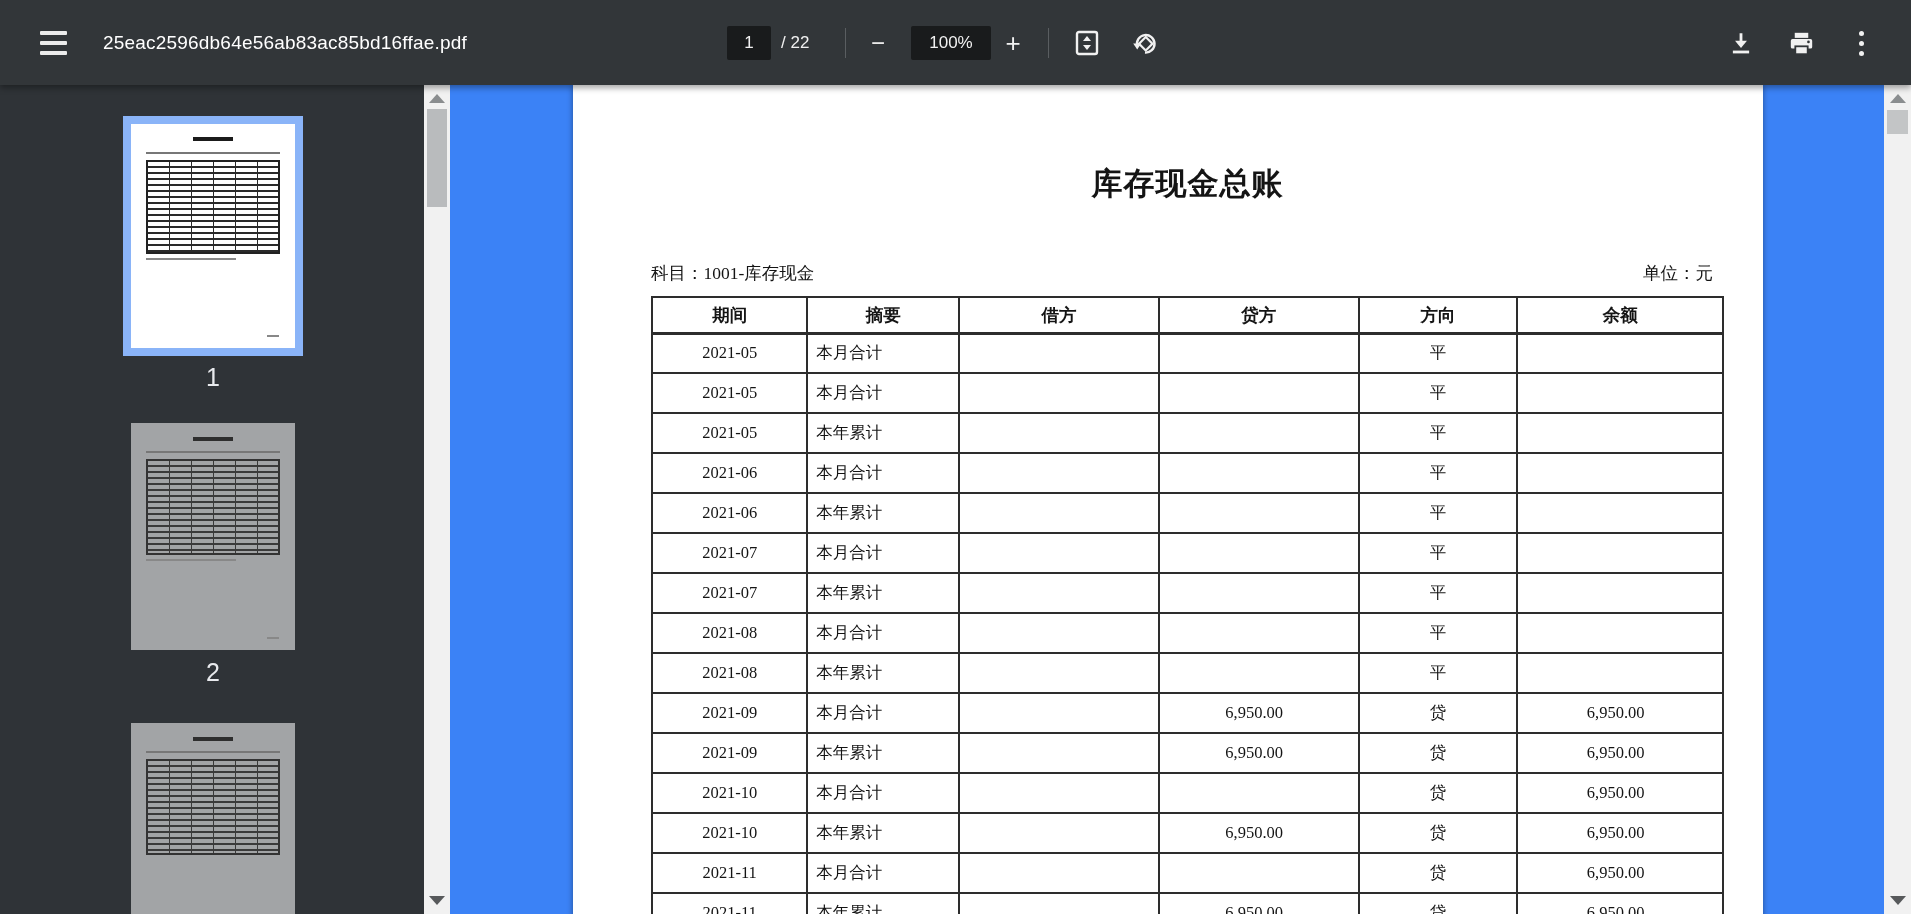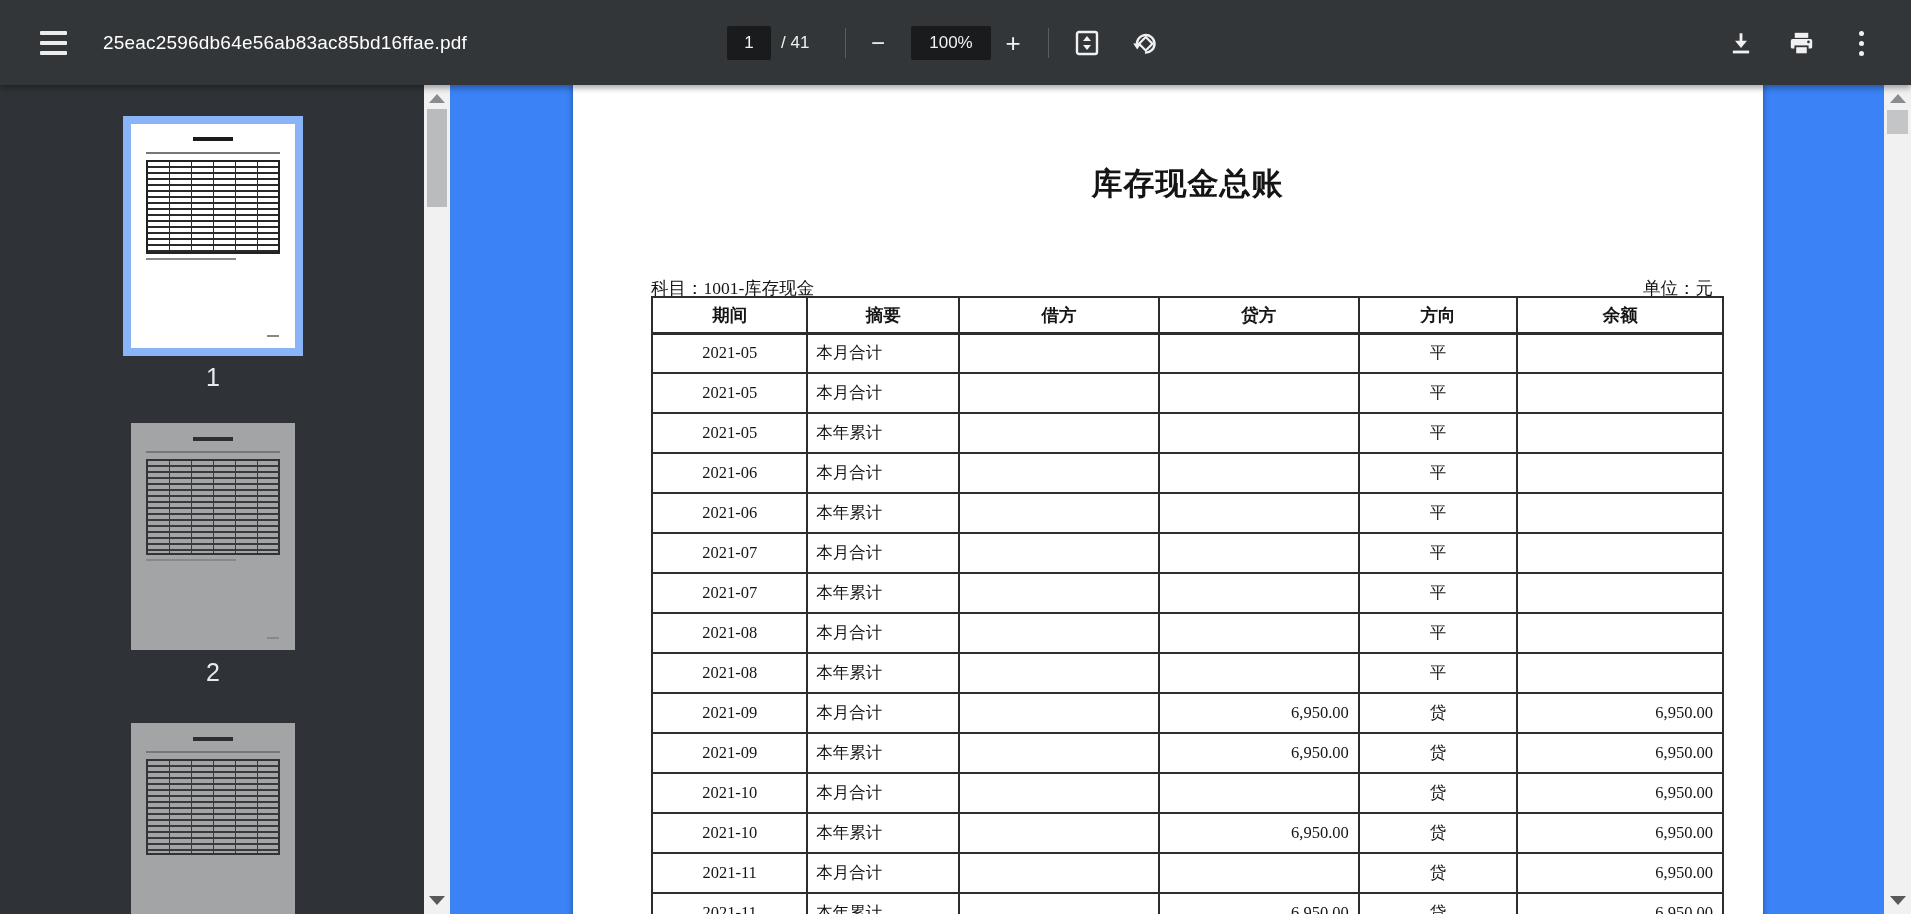--- a/index.html
+++ b/index.html
@@ -71,52 +71,52 @@
 
   
   .doc-area { position:absolute; left:450px; top:85px; width:1622px; height:829px;
               background:#3b82f6; overflow:hidden; }
   .page { position:absolute; left:123px; top:0; width:1190px; height:1500px;
           background:#ffffff; box-shadow:0 0 6px rgba(0,0,0,.4);
           font-family:"Liberation Serif","DejaVu Serif",serif; color:#141414; }
   .doc-title { position:absolute; left:78px; top:78px; width:1073px; text-align:center;
                font-size:31px; font-weight:700; letter-spacing:1px; }
   .doc-meta { position:absolute; left:78px; top:176px; width:1073px; height:28px;
-              font-size:17.5px;margin-top:15px; }
+              font-size:17.5px; }
   .meta-subject { position:absolute; left:0; }
   .meta-period  { position:absolute; left:0; width:100%; text-align:center; }
   .meta-unit    { position:absolute; right:11px; }
 
   table.ledger { position:absolute; left:78px; top:211px; width:1073px;
                  border-collapse:collapse; table-layout:fixed;
                  font-family:"Liberation Serif","DejaVu Serif",serif; }
   .ledger th, .ledger td { border:2px solid #2d2d2d; overflow:hidden; white-space:nowrap; }
   .ledger th { height:36px; font-size:17.5px; font-weight:700; text-align:center;
                border-bottom:3px solid #2d2d2d; }
   .ledger td { height:40px; font-size:16.5px; font-weight:400; }
   .ledger td.c { text-align:center; }
   .ledger td.l { text-align:left; padding-left:8px; }
-  .ledger td.r { text-align:right; padding-right:9px; }
+  .ledger td.r { text-align:center; padding-right:9px; }
 
   svg { display:block; }
 </style>
 </head>
 <body>
 
 <div class="toolbar">
   <button class="tb-item tb-btn hamburger">
     <span></span>
     <span></span>
     <span></span>
   </button>
 
   <div class="tb-item filename">25eac2596db64e56ab83ac85bd16ffae.pdf</div>
 
   <input class="page-box" value="1" style="">
-  <div class="tb-item page-total">/ 41</div>
+  <div class="tb-item page-total">/ 22</div>
 
   <div class="tb-sep" style="left:845px"></div>
 
   <button class="tb-item tb-btn minus-btn">−</button>
   <input class="zoom-box" value="100%" style="">
   <button class="tb-item tb-btn plus-btn">+</button>
 
   <div class="tb-sep" style="left:1048px"></div>
 
   <button class="tb-item tb-btn fit-btn">

